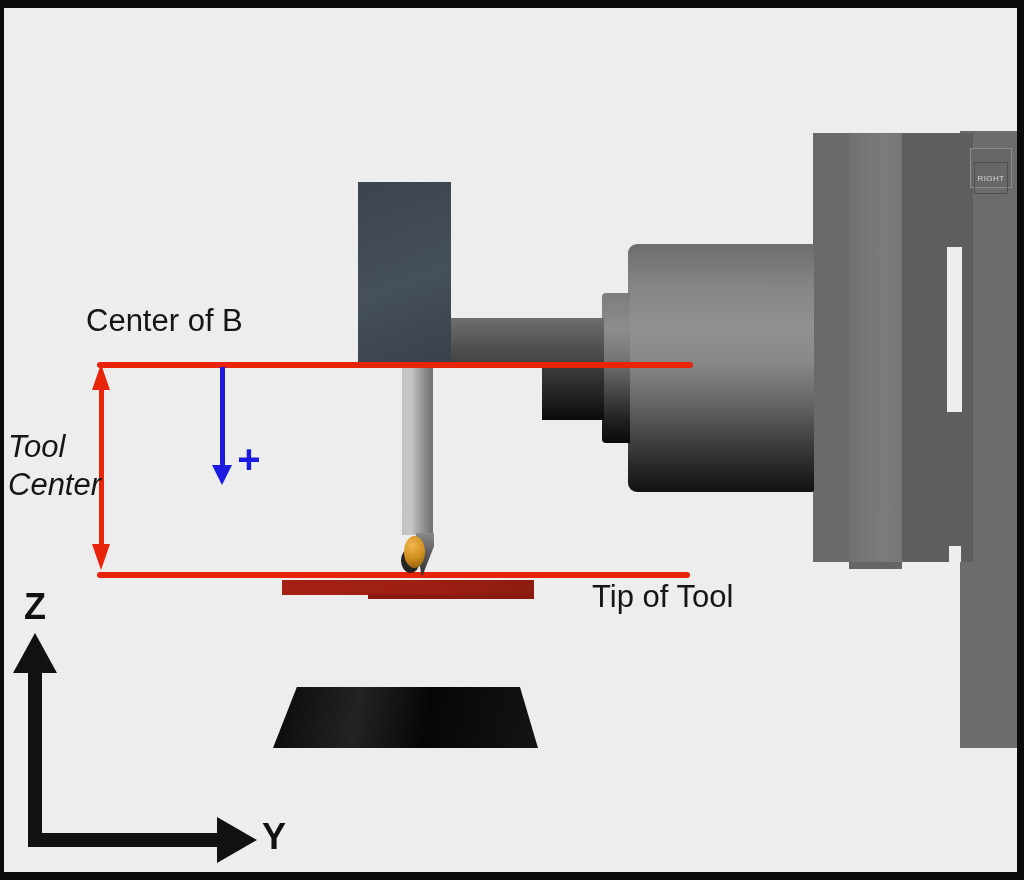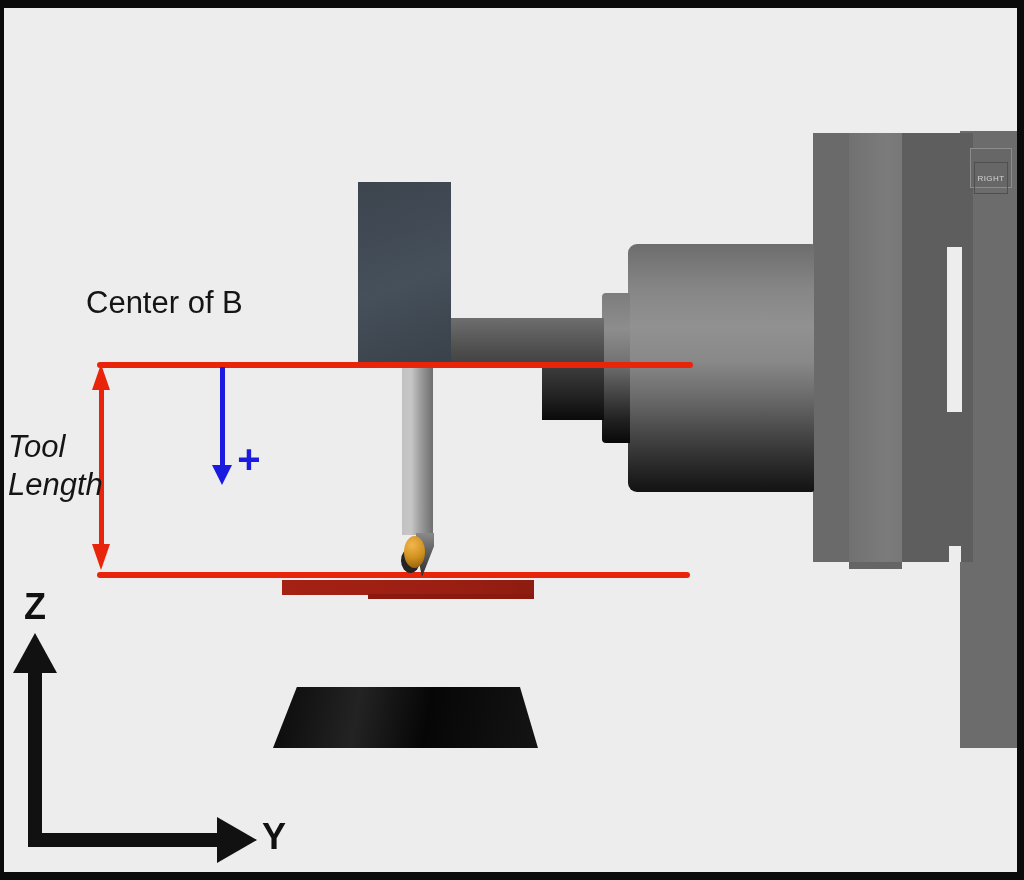--- a/index.html
+++ b/index.html
@@ -72,21 +72,21 @@
 
   
   .ax{background:#111;z-index:30;}
   .axz-shaft{left:28px;top:668px;width:14px;height:179px;}
   .axz-head{left:13px;top:633px;width:0;height:0;border-left:22px solid transparent;border-right:22px solid transparent;border-bottom:40px solid #111;z-index:30;}
   .axy-shaft{left:28px;top:833px;width:194px;height:14px;}
   .axy-head{left:217px;top:817px;width:0;height:0;border-top:23px solid transparent;border-bottom:23px solid transparent;border-left:40px solid #111;z-index:30;}
 
   
   .lbl{color:var(--text);font-size:31px;line-height:38px;z-index:32;white-space:nowrap;}
-  .lbl-center{left:86px;top:284px;}
+  .lbl-center{left:86px;top:302px;}
   .lbl-toollen{left:8px;top:428px;font-style:italic;}
   .lbl-tip{left:592px;top:578px;}
   .axis-lbl{color:#111;font-size:36px;font-weight:bold;z-index:32;line-height:32px;}
   .lbl-z{left:24px;top:591px;}
   .lbl-y{left:262px;top:821px;}
 </style>
 </head>
 <body>
 
 <div class="canvas">
@@ -133,15 +133,16 @@
   <div class="abs ax axy-shaft"></div>
   <div class="abs axy-head"></div>
   <div class="abs axis-lbl lbl-z">Z</div>
   <div class="abs axis-lbl lbl-y">Y</div>
 
   <div class="abs lbl lbl-center">
     <div>Center of B</div>
   </div>
   <div class="abs lbl lbl-toollen">
     <div>Tool</div>
-    <div>Length</div>
+    <div>Center</div>
   </div>
+  <div class="abs lbl lbl-tip">Tip of Tool</div>
 </div>
 
 </body></html>

